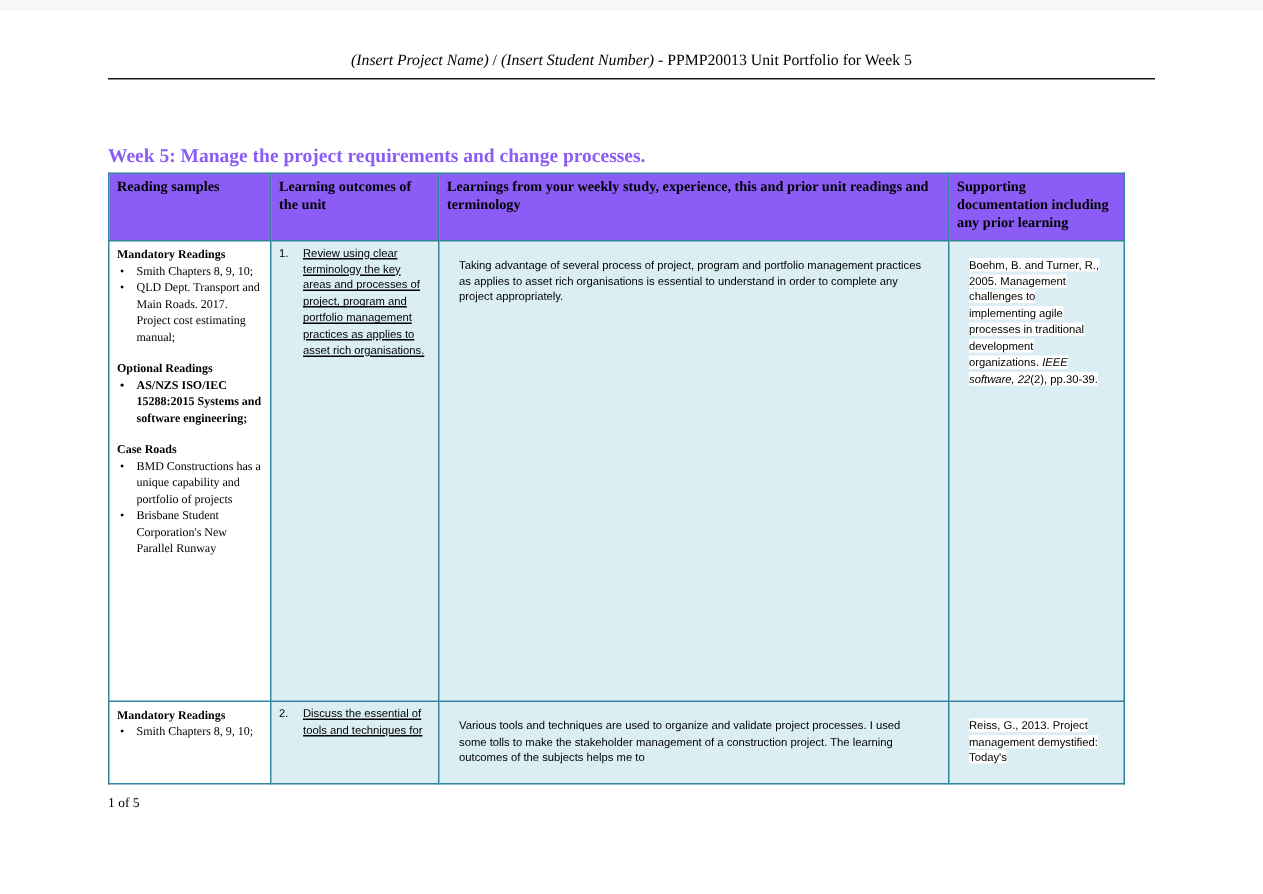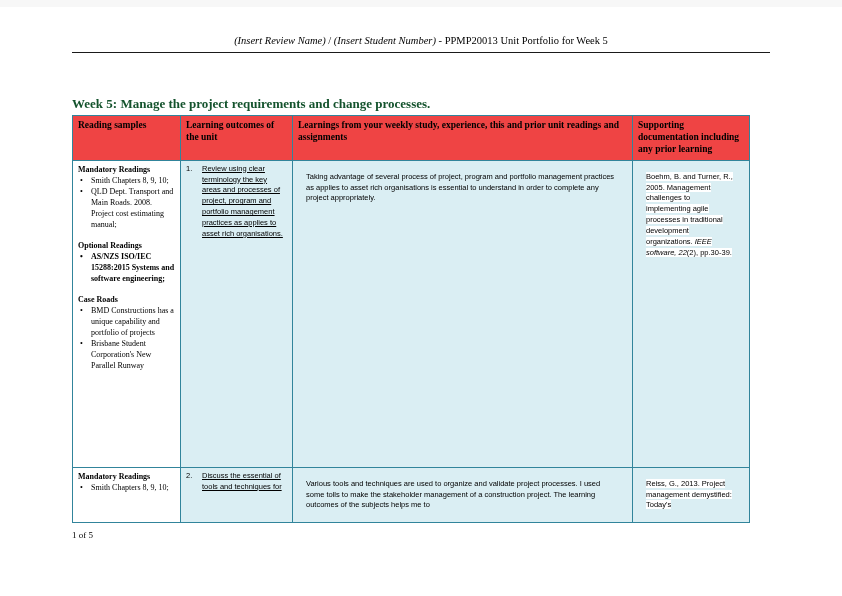--- a/index.html
+++ b/index.html
@@ -12,36 +12,36 @@
 
   .doc-header {
     position:absolute; top:34px; left:72px; width:698px;
     text-align:center; font-size:10.5px; line-height:1.25;
     padding-bottom:5px; border-bottom:1px solid #1a1a1a;
   }
   .italic { font-style:italic; }
 
   .week-heading {
     position:absolute; top:96px; left:72px;
-    font-size:13px; font-weight:bold; color:#14532d;
+    font-size:13px; font-weight:bold; color:#8b5cf6;
     font-family:"Liberation Serif", serif;
   }
 
   .portfolio-table {
     position:absolute; top:115px; left:72px; width:677px;
     border-collapse:collapse; table-layout:fixed;
   }
   col.c1 { width:108px; }
   col.c2 { width:112px; }
   col.c3 { width:340px; }
   col.c4 { width:117px; }
 
   th, td { border:1px solid #31849B; vertical-align:top; }
   th {
-    background:#ef4444; padding:4px 5px; height:39px;
+    background:#8b5cf6; padding:4px 5px; height:39px;
     font-size:9.5px; font-weight:bold; text-align:left; line-height:1.25;
     font-family:"Liberation Serif", serif;
   }
 
   td.cell { padding:3px 5px; }
   .row-1 td { height:307px; }
   .row-2 td { height:43px; }
 
   .reading-cell {
     background:#ffffff;
@@ -72,45 +72,45 @@
     font-size:9px; font-family:"Liberation Serif", serif;
   }
 </style>
 </head>
 <body>
 
 <div class="top-edge"></div>
 
 <div class="page">
 
-  <header class="doc-header"><span class="italic">(Insert Review Name)</span><span> / </span><span class="italic">(Insert Student Number)</span><span> - PPMP20013 Unit Portfolio for Week 5</span></header>
+  <header class="doc-header"><span class="italic">(Insert Project Name)</span><span> / </span><span class="italic">(Insert Student Number)</span><span> - PPMP20013 Unit Portfolio for Week 5</span></header>
 
   <div class="week-heading">Week 5: Manage the project requirements and change processes.</div>
 
   <table class="portfolio-table">
     <colgroup>
       <col class="c1">
         <col class="c2">
         <col class="c3">
         <col class="c4">
     </colgroup>
     <thead>
       <tr>
         <th>Reading samples</th>
         <th>Learning outcomes of the unit</th>
-        <th>Learnings from your weekly study, experience, this and prior unit readings and assignments</th>
+        <th>Learnings from your weekly study, experience, this and prior unit readings and terminology</th>
         <th>Supporting documentation including any prior learning</th>
       </tr>
     </thead>
     <tbody>
       <tr class="body-row row-1">
         <td class="cell reading-cell">
           <div class="sec-title">Mandatory Readings</div>
           <div class="bullet"><span>Smith Chapters 8, 9, 10;</span></div>
-          <div class="bullet"><span>QLD Dept. Transport and Main Roads. 2008. Project cost estimating manual;</span></div>
+          <div class="bullet"><span>QLD Dept. Transport and Main Roads. 2017. Project cost estimating manual;</span></div>
           <div class="sec-title gap">Optional Readings</div>
           <div class="bullet bold"><span>AS/NZS ISO/IEC 15288:2015 Systems and software engineering;</span></div>
           <div class="sec-title gap">Case Roads</div>
           <div class="bullet"><span>BMD Constructions has a unique capability and portfolio of projects</span></div>
           <div class="bullet"><span>Brisbane Student Corporation's New Parallel Runway</span></div>
         </td>
         <td class="cell outcome-cell">
           <div class="num-item">
             <span class="num">1.</span>
             <span class="num-text">Review using clear terminology the key areas and processes of project, program and portfolio management practices as applies to asset rich organisations.</span>

